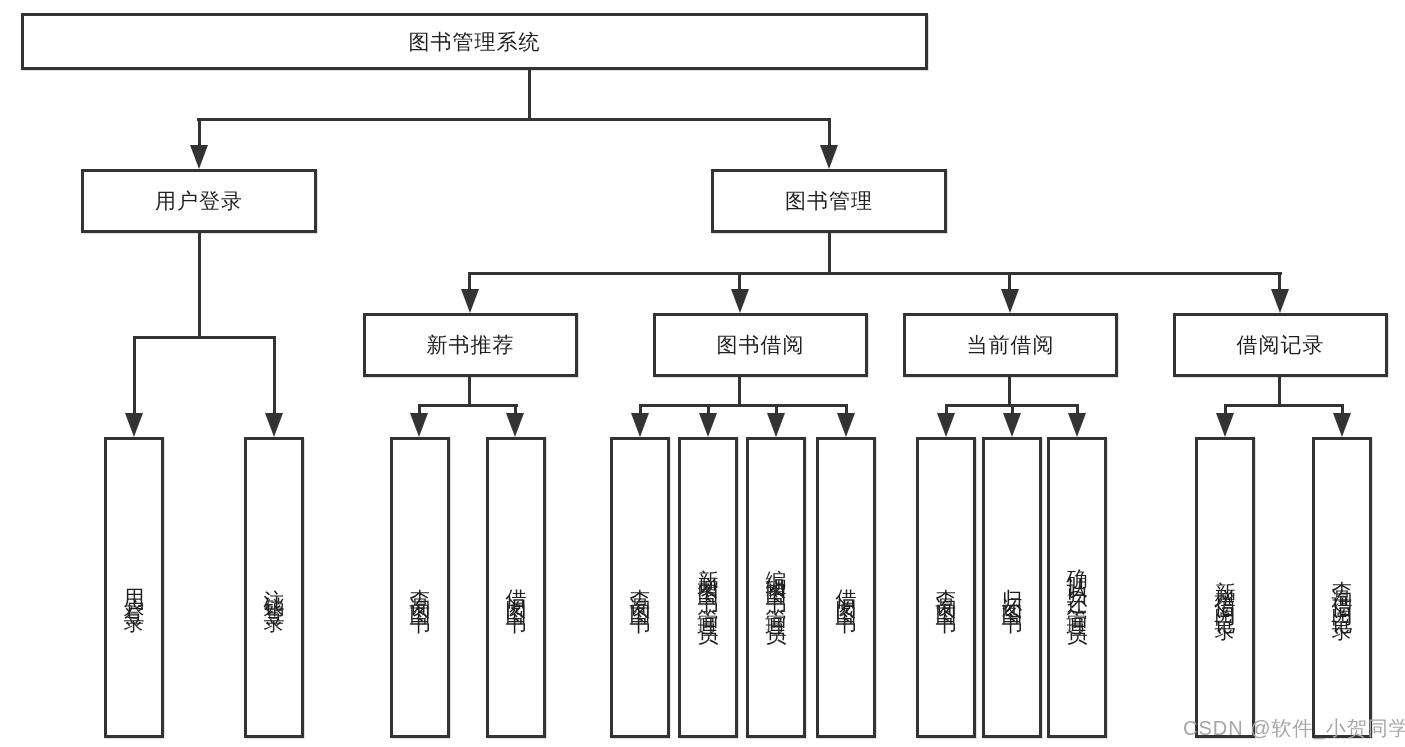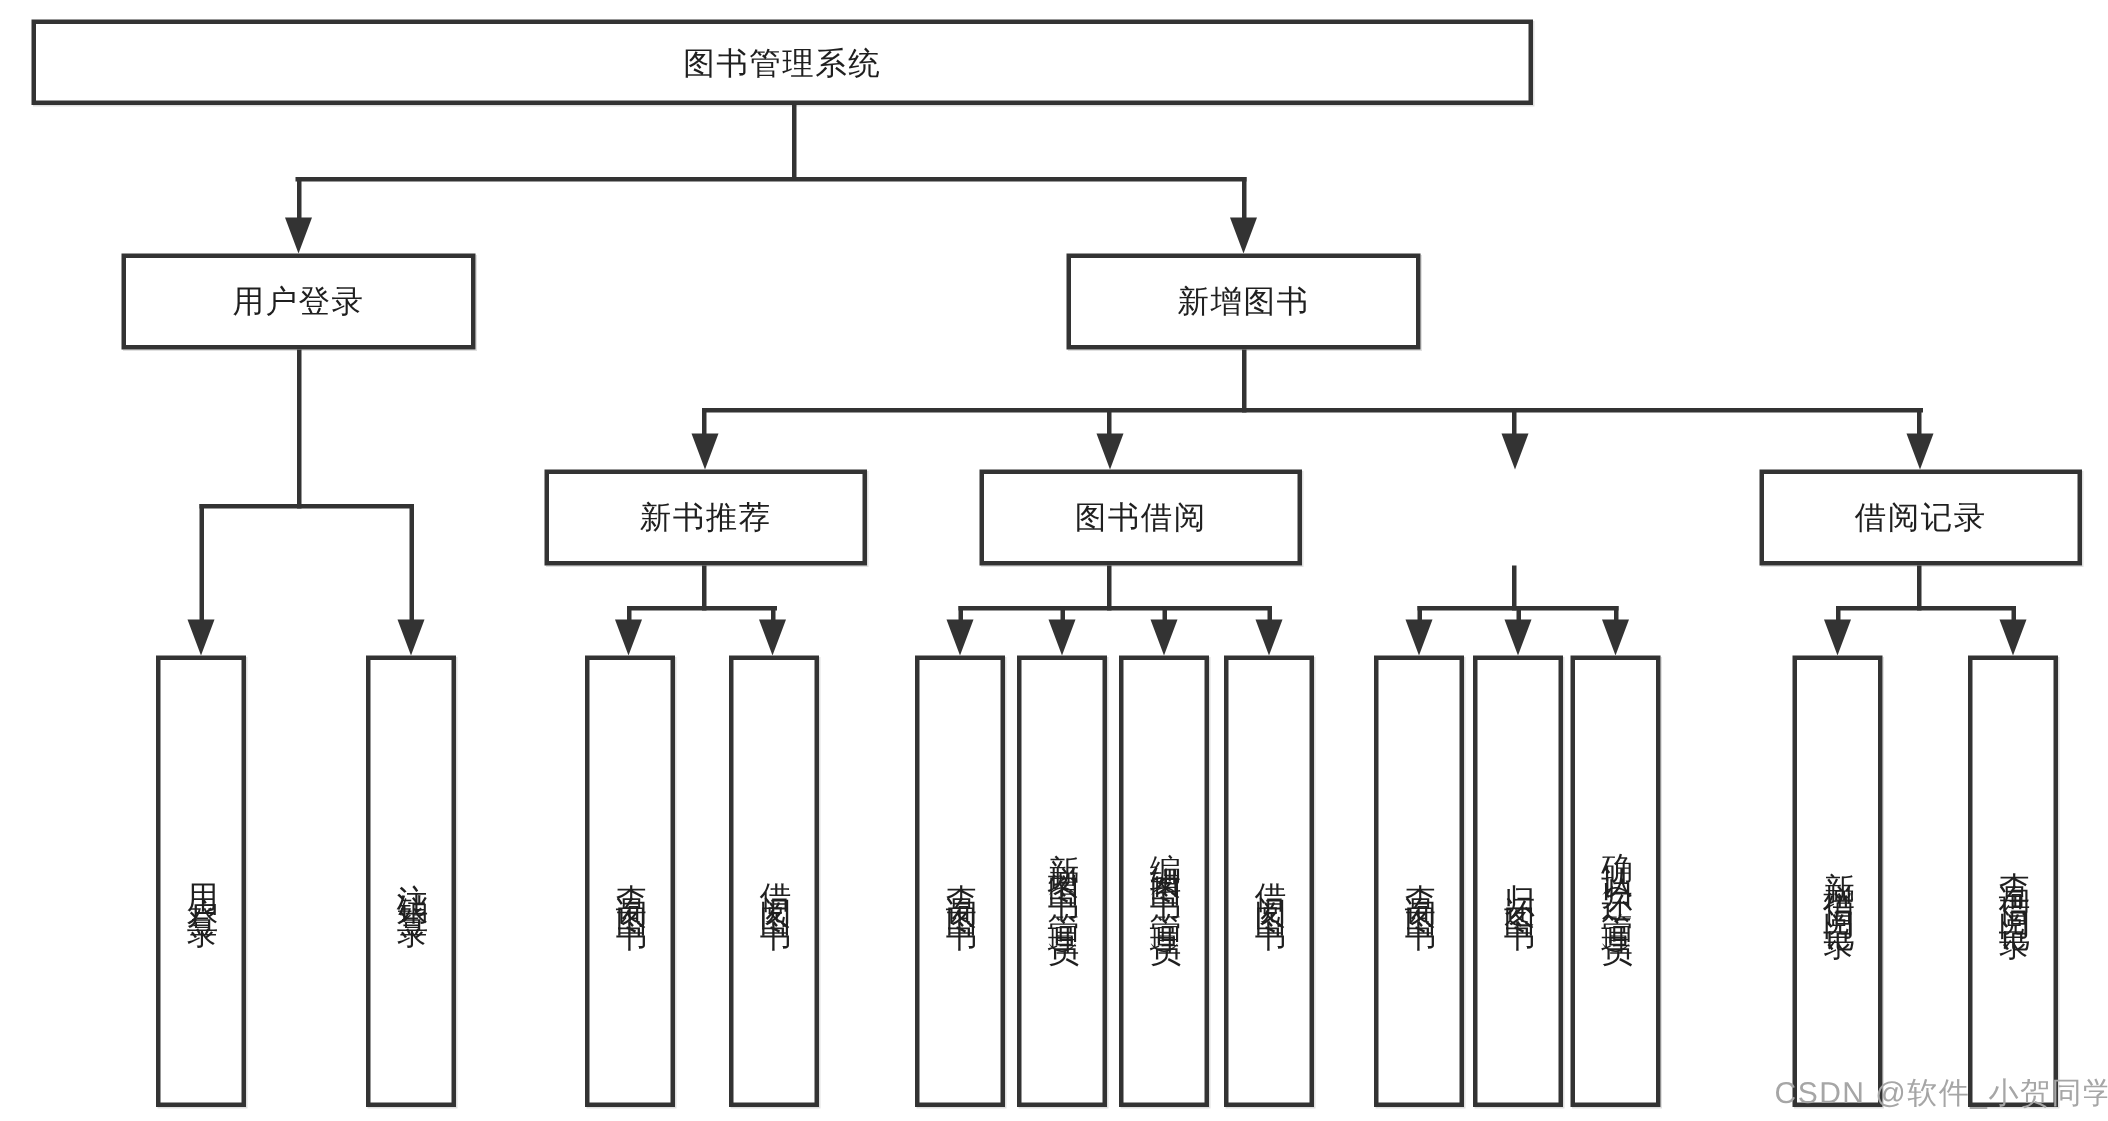--- a/index.html
+++ b/index.html
@@ -52,36 +52,36 @@
     letter-spacing:1px;
     z-index:10;
     white-space:nowrap;
   }
 </style>
 </head>
 <body>
 
 <div class="stage">
 
-  <div class="node" style="left:21px;top:13px;width:1001px;height:57px;">
+  <div class="node" style="left:21px;top:13px;width:907px;height:57px;">
     <span>图书管理系统</span>
   </div>
 
   <div class="vline" style="left:528px;top:70px;height:48px;"></div>
   <div class="hline" style="left:197px;top:118px;width:634px;"></div>
   <div class="vline" style="left:198px;top:118px;height:29px;"></div>
   <div class="ah" style="left:190px;top:145px;"></div>
   <div class="vline" style="left:828px;top:118px;height:29px;"></div>
   <div class="ah" style="left:820px;top:145px;"></div>
 
   <div class="node" style="left:81px;top:169px;width:236px;height:64px;">
     <span>用户登录</span>
   </div>
   <div class="node" style="left:711px;top:169px;width:236px;height:64px;">
-    <span>新增图书</span>
+    <span>图书管理</span>
   </div>
 
   <div class="vline" style="left:198px;top:233px;height:106px;"></div>
   <div class="hline" style="left:133px;top:336px;width:143px;"></div>
   <div class="vline" style="left:133px;top:336px;height:78px;"></div>
   <div class="ah" style="left:125px;top:413px;"></div>
   <div class="vline" style="left:273px;top:336px;height:78px;"></div>
   <div class="ah" style="left:265px;top:413px;"></div>
 
   <div class="vline" style="left:828px;top:233px;height:42px;"></div>
@@ -93,20 +93,23 @@
   <div class="vline" style="left:1008px;top:272px;height:20px;"></div>
   <div class="ah" style="left:1001px;top:289px;"></div>
   <div class="vline" style="left:1278px;top:272px;height:20px;"></div>
   <div class="ah" style="left:1271px;top:289px;"></div>
 
   <div class="node" style="left:363px;top:313px;width:215px;height:64px;">
     <span>新书推荐</span>
   </div>
   <div class="node" style="left:633px;top:313px;width:215px;height:64px;margin-left:20px;">
     <span>图书借阅</span>
+  </div>
+  <div class="node" style="left:903px;top:313px;width:215px;height:64px;">
+    <span>当前借阅</span>
   </div>
   <div class="node" style="left:1173px;top:313px;width:215px;height:64px;">
     <span>借阅记录</span>
   </div>
 
   <div class="vline" style="left:468px;top:377px;height:30px;"></div>
   <div class="hline" style="left:418px;top:404px;width:100px;"></div>
   <div class="vline" style="left:418px;top:404px;height:12px;"></div>
   <div class="ah" style="left:410px;top:413px;"></div>
   <div class="vline" style="left:514px;top:404px;height:12px;"></div>

